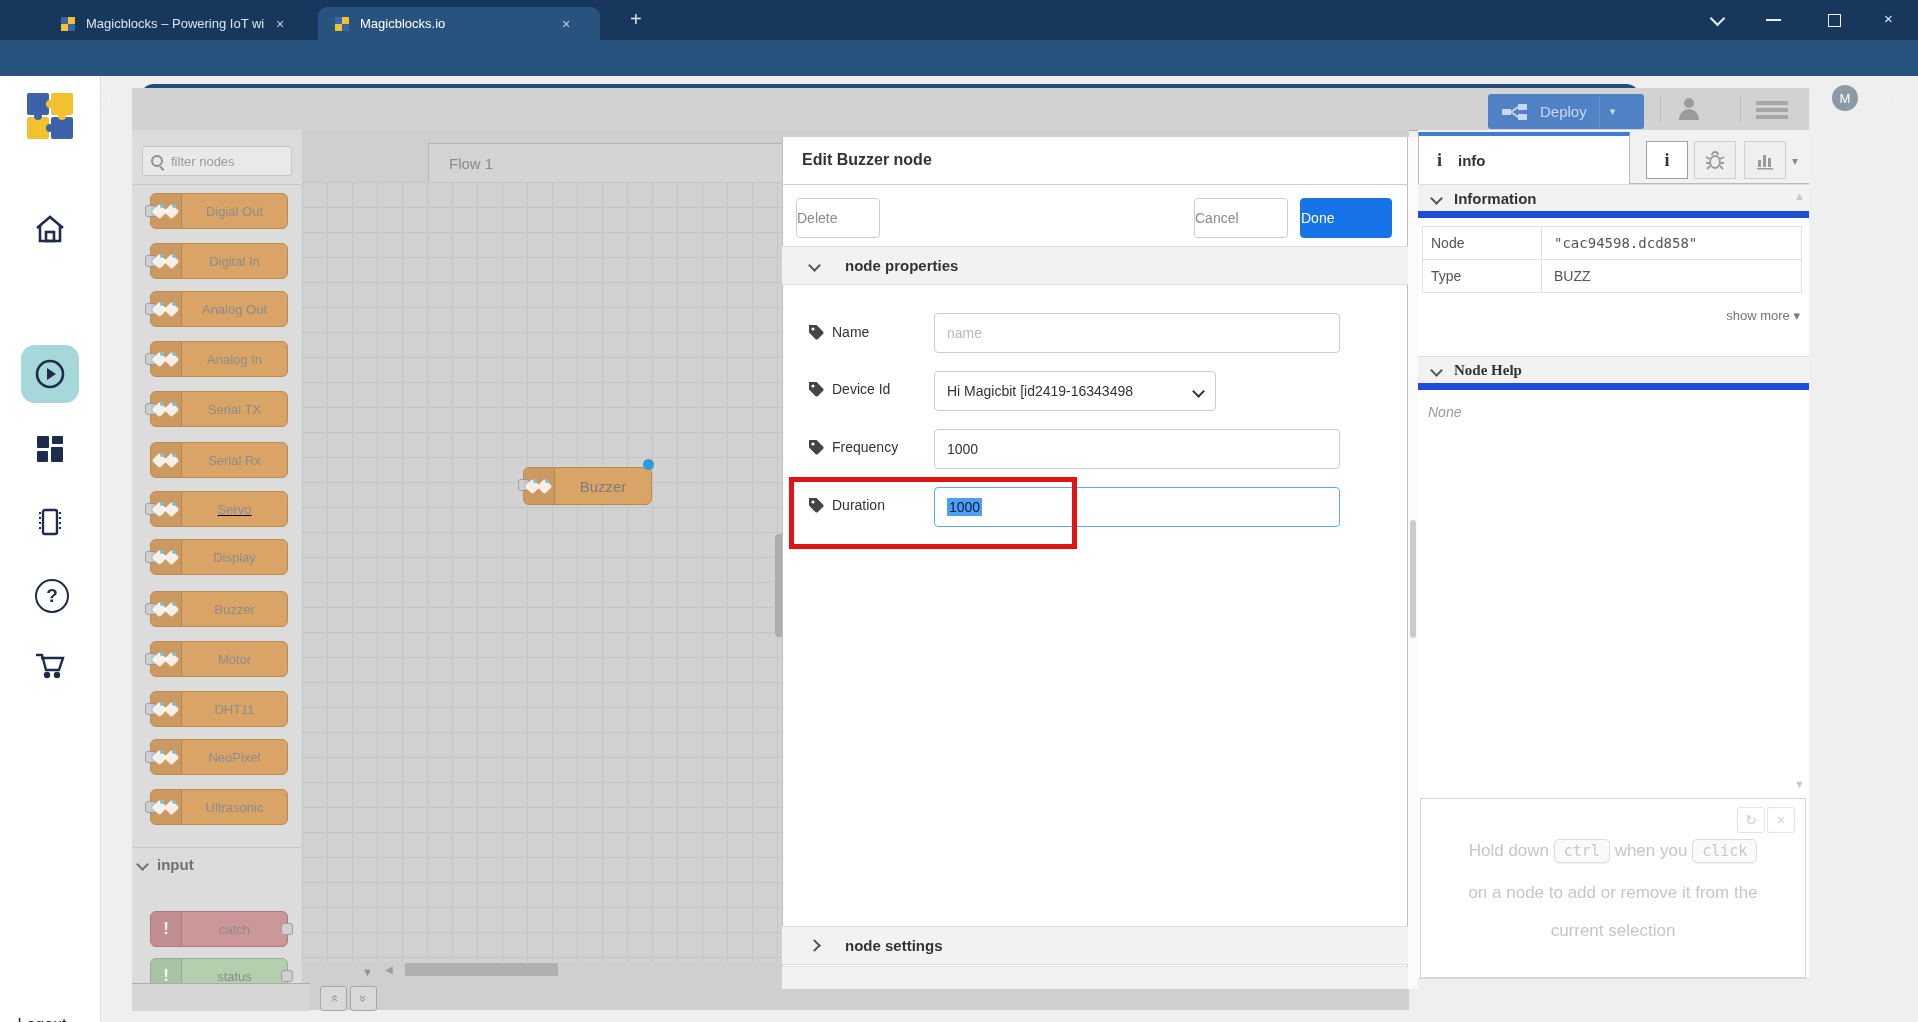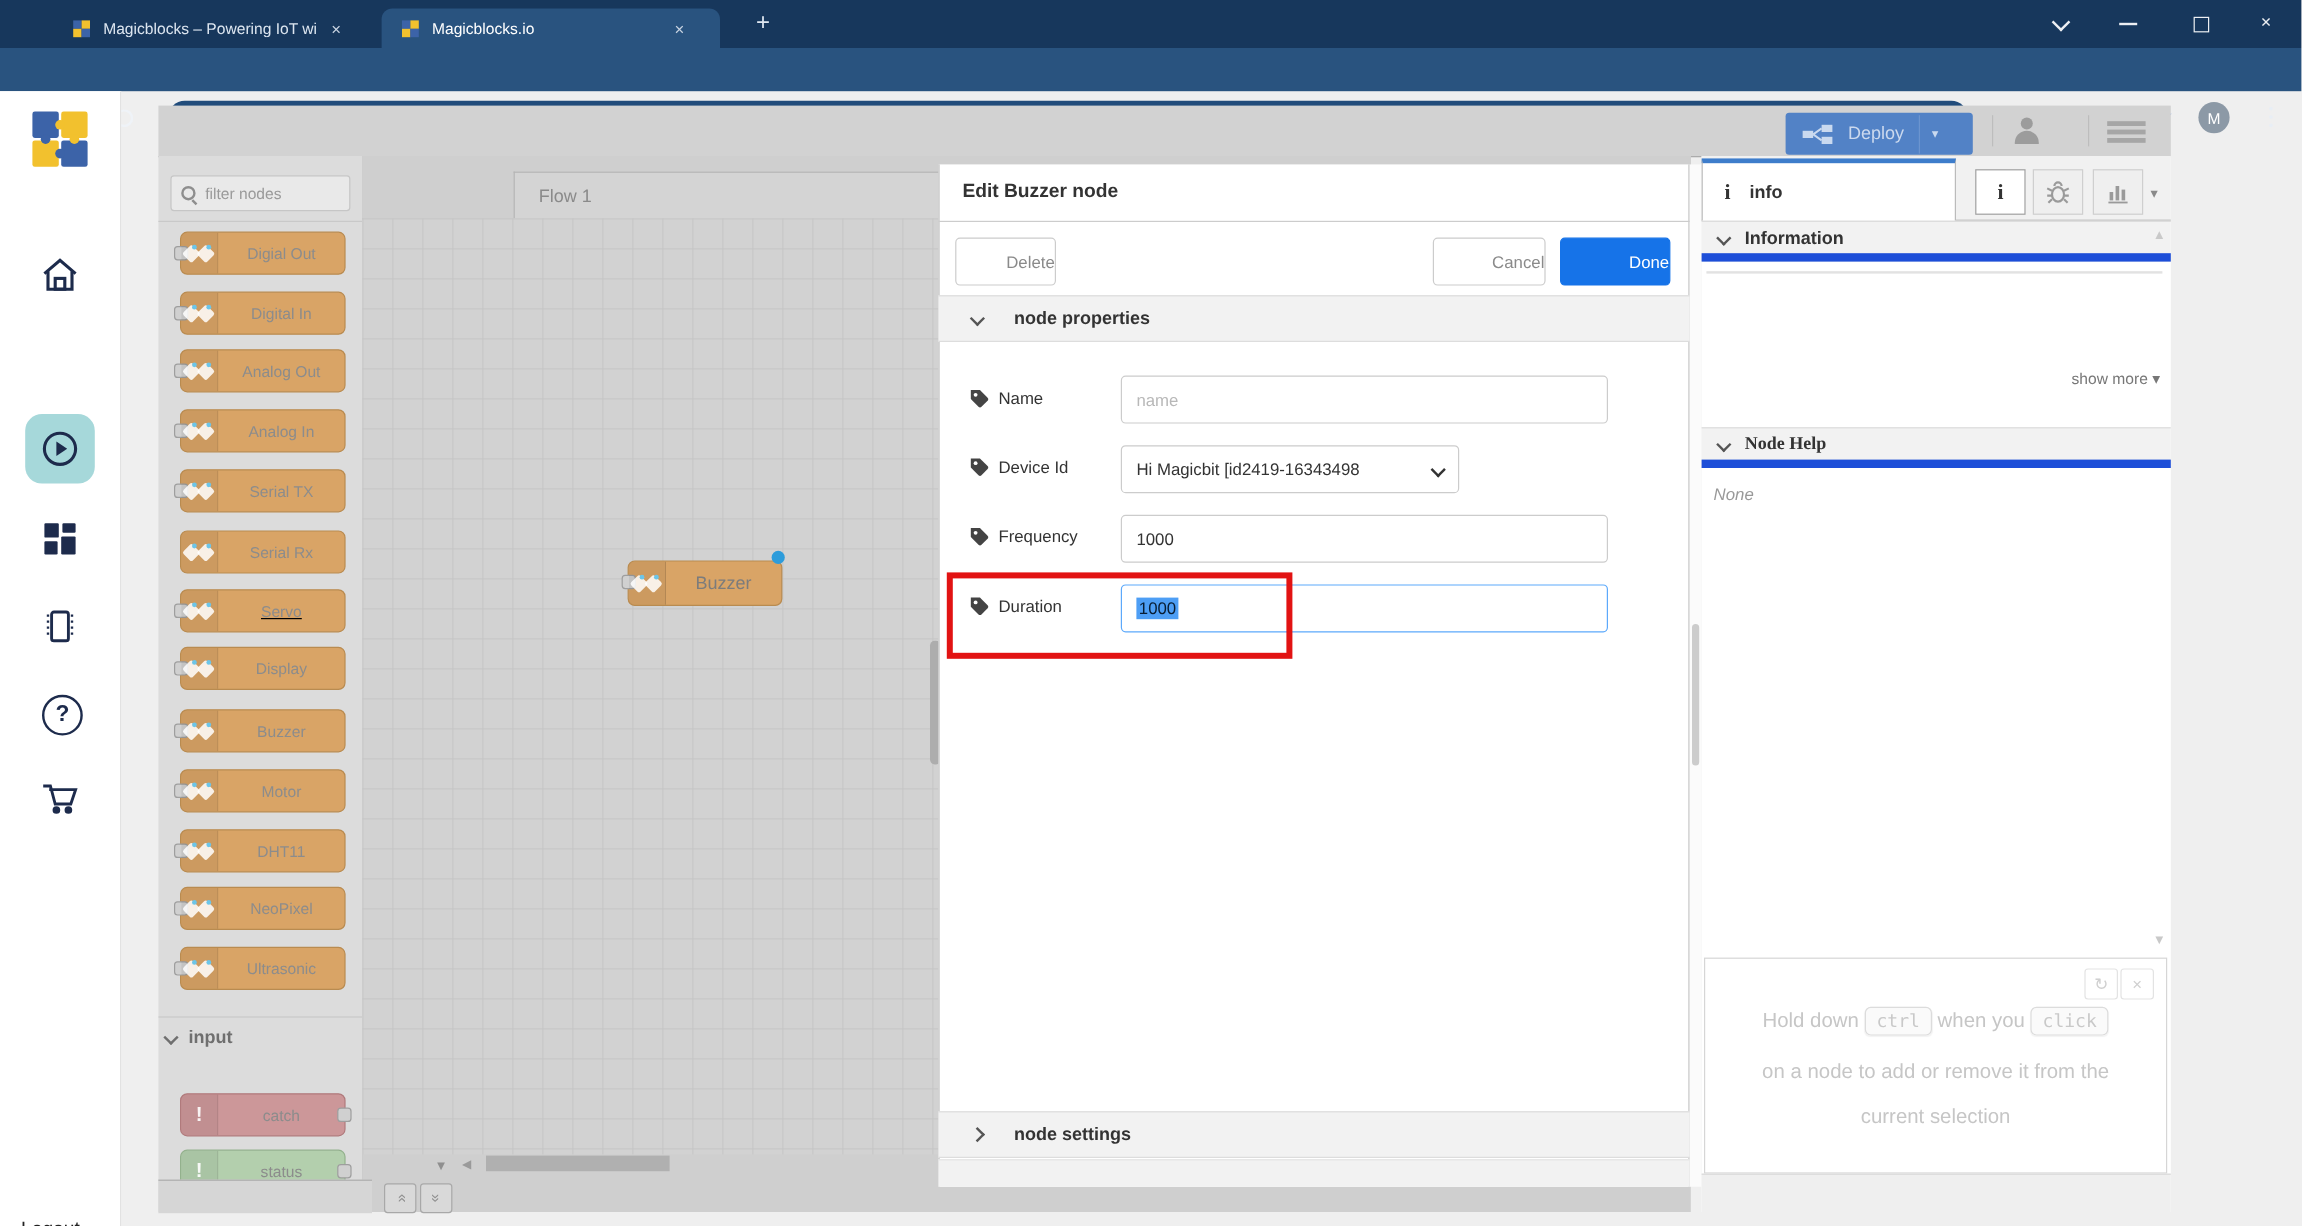--- a/index.html
+++ b/index.html
@@ -95,21 +95,21 @@
   #buzzer-node .lbl{color:#7C7C7C;font-size:15px;}
   .bluedot{position:absolute;right:-3px;top:-9px;width:11px;height:11px;border-radius:50%;background:#2D9CDB;}
   #vscroll-thumb{left:775px;top:534px;width:9px;height:103px;background:#ADADAD;border-radius:4px;}
   #hscroll{left:380px;top:962px;width:1028px;height:16px;}
   #hscroll .larr{position:absolute;left:5px;top:2px;color:#9A9A9A;font-size:10px;}
   #hscroll .thumb{position:absolute;left:25px;top:1px;width:153px;height:13px;background:#B0B0B0;}
   
   #dialog{left:782px;top:137px;width:626px;height:852px;background:#FFF;border-left:1px solid #BFBFBF;border-right:1px solid #BFBFBF;z-index:10;box-sizing:border-box;}
   #dlg-titlebar{left:782px;top:137px;width:626px;height:47px;border-bottom:1px solid #CCC;z-index:11;}
   #dlg-title{position:absolute;left:20px;top:14px;font-size:16px;font-weight:bold;color:#333;}
-  .dlgbtn{height:38px;border-radius:4px;font-size:14px;display:flex;align-items:center;justify-content:flex-end;z-index:11;cursor:pointer;}
+  .dlgbtn{height:38px;border-radius:4px;font-size:14px;display:flex;align-items:center;justify-content:flex-start;z-index:11;cursor:pointer;}
   .dlgbtn.ghost{background:#FFF;border:1px solid #CCC;color:#8A8A8A;}
   #btn-done{background:#1673E8;color:#FFF;border:1px solid #1673E8;}
   .sec-head{left:782px;width:626px;height:39px;background:#F2F2F2;border-top:1px solid #DDD;border-bottom:1px solid #DDD;
     z-index:11;display:flex;align-items:center;box-sizing:border-box;}
   .sec-head .chev{color:#555;margin-left:28px;}
   .sec-head .t{font-weight:bold;font-size:15px;color:#333;margin-left:26px;}
   .fld-label{z-index:11;display:flex;align-items:center;gap:8px;font-size:14px;color:#333;}
   .tag-ic{width:16px;height:16px;}
   .f-input{z-index:11;width:406px;height:40px;border:1px solid #CCC;border-radius:4px;box-sizing:border-box;
     font-size:14px;color:#333;padding:0 12px;font-family:"Liberation Sans",sans-serif;background:#FFF;outline:none;}
@@ -532,20 +532,28 @@
     </svg>
   </div>
   <span id="ipb-caret">▾</span>
 </div>
 
 <div class="ip-sechead abs" style="top:184px;">
   <span class="chev down"></span>
   <span class="t">Information</span>
 </div>
 <div id="itable" class="abs">
+  <div class="irow">
+    <span class="k">Node</span>
+    <span class="v redmono">"cac94598.dcd858"</span>
+  </div>
+  <div class="irow">
+    <span class="k">Type</span>
+    <span class="v">BUZZ</span>
+  </div>
 </div>
 <div id="showmore" class="abs">
   <span>show more</span> <span>▾</span>
 </div>
 <div class="ip-sechead abs" style="top:356px;font-family:Liberation Serif, serif;">
   <span class="chev down"></span>
   <span class="t">Node Help</span>
 </div>
 <div id="none-txt" class="abs">None</div>
 <span class="abs ip-scroll" style="top:190px;">▲</span>

